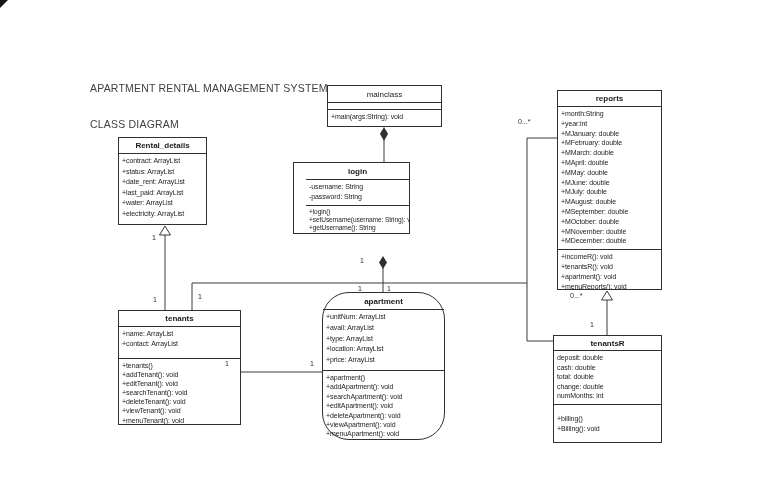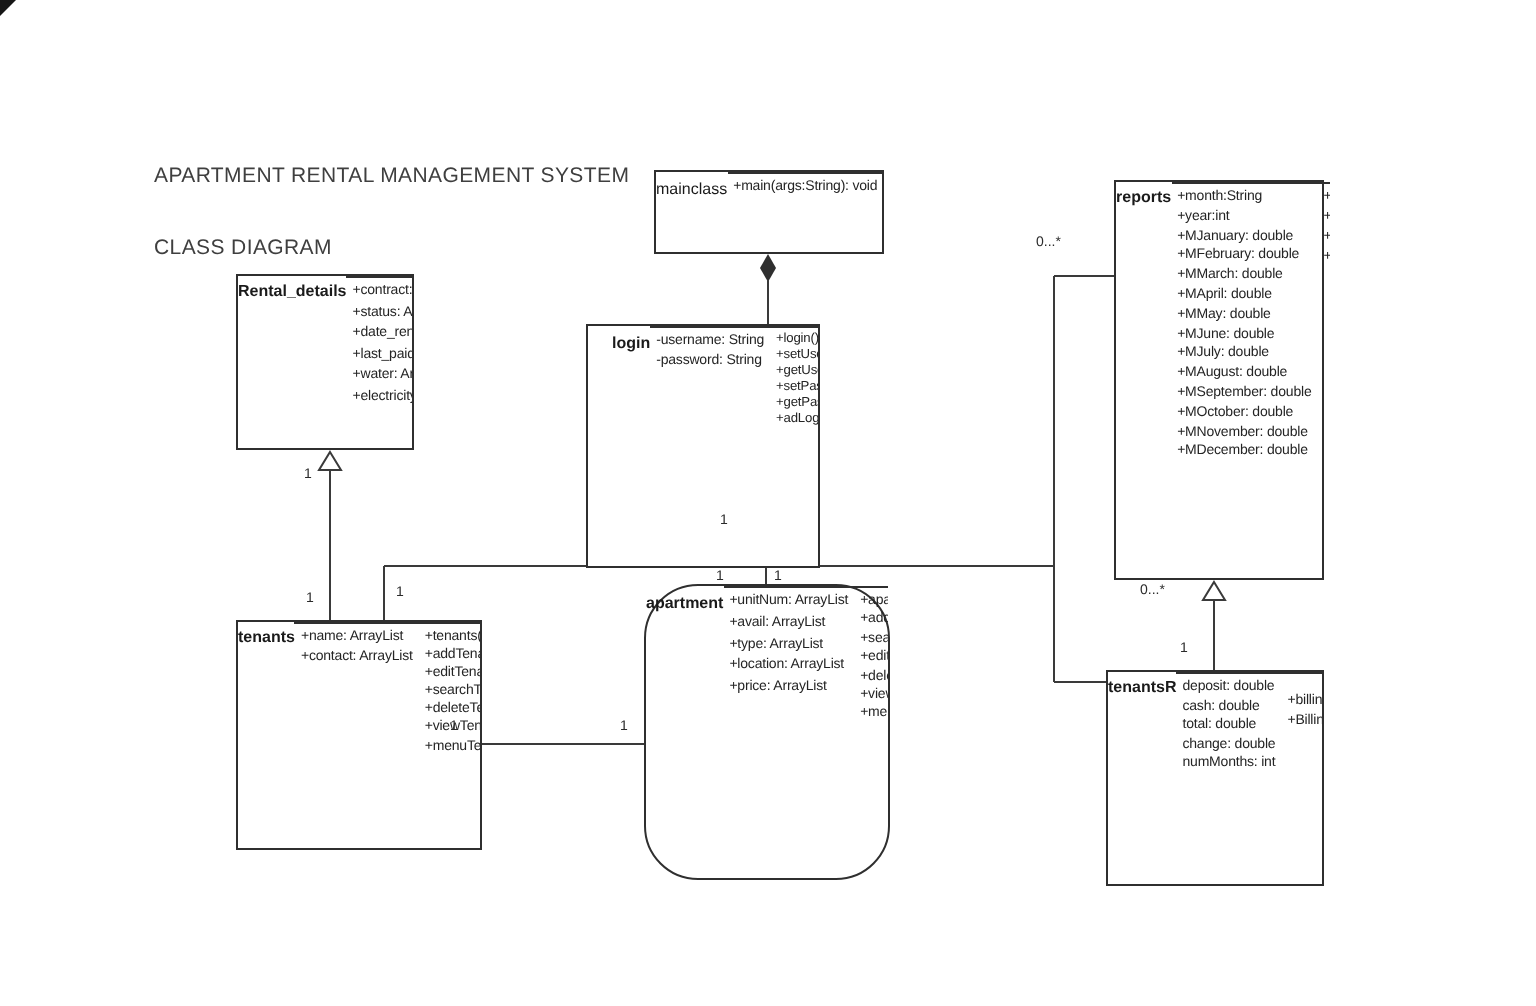--- a/index.html
+++ b/index.html
@@ -6,30 +6,30 @@
   html,body { background:#ffffff; }
   body {
     width:768px; height:503px; position:relative; overflow:hidden;
     font-family:"Liberation Sans", sans-serif; color:#1e1e1e;
   }
   .corner-mark {
     position:absolute; left:0; top:0; width:0; height:0;
     border-top:8px solid #161616; border-right:8px solid transparent;
   }
   .diagram-title {
-    position:absolute; left:77px; font-size:10.5px; color:#3f3f3f; letter-spacing:.2px;
+    position:absolute; left:90px; font-size:10.5px; color:#3f3f3f; letter-spacing:.2px;
   }
   #title-line1 { top:82px; }
   #title-line2 { top:102px;margin-top:16px; }
 
   svg.connectors { position:absolute; left:0; top:0; width:768px; height:503px; }
 
   .uml-class {
     position:absolute; background:#fff; border:1px solid #2f2f2f;
-    display:flex; flex-direction:row;
+    display:flex; flex-direction:column;
   }
   .uml-title {
     text-align:center; font-weight:bold; font-size:8px; color:#1a1a1a;
     display:flex; align-items:center; justify-content:center; flex:0 0 auto;
   }
   .uml-attrs, .uml-methods {
     border-top:1px solid #2f2f2f; padding:2px 3px; overflow:hidden; flex:0 0 auto;
   }
   .uml-methods { flex:1 1 auto; }
   .member-line {
@@ -39,21 +39,21 @@
 
   #cls-mainclass { left:327px; top:85px;  width:115px; height:42px; }
   #cls-mainclass .uml-title { height:16px; font-weight:normal; }
   #cls-mainclass .uml-attrs { height:7px; padding:0; }
 
   #cls-rental    { left:118px; top:137px; width:89px; height:88px; }
   #cls-rental .uml-title { height:15px; }
   #cls-rental .uml-attrs { flex:1 1 auto; }
   #cls-rental .member-line { line-height:10.5px; }
 
-  #cls-login     { left:293px; top:162px; width:117px; height:122px;padding-left:12px; }
+  #cls-login     { left:293px; top:162px; width:117px; height:72px;padding-left:12px; }
   #cls-login .uml-title { height:16px; }
   #cls-login .uml-attrs { height:26px; }
   #cls-login .uml-methods .member-line { line-height:8.1px; font-size:6.6px; }
 
   #cls-reports   { left:557px; top:90px;  width:105px; height:200px; }
   #cls-reports .uml-title { height:15px; }
   #cls-reports .uml-attrs { height:143px; }
   #cls-reports .uml-attrs .member-line { line-height:9.8px; }
 
   #cls-tenants   { left:118px; top:310px; width:123px; height:115px; }

